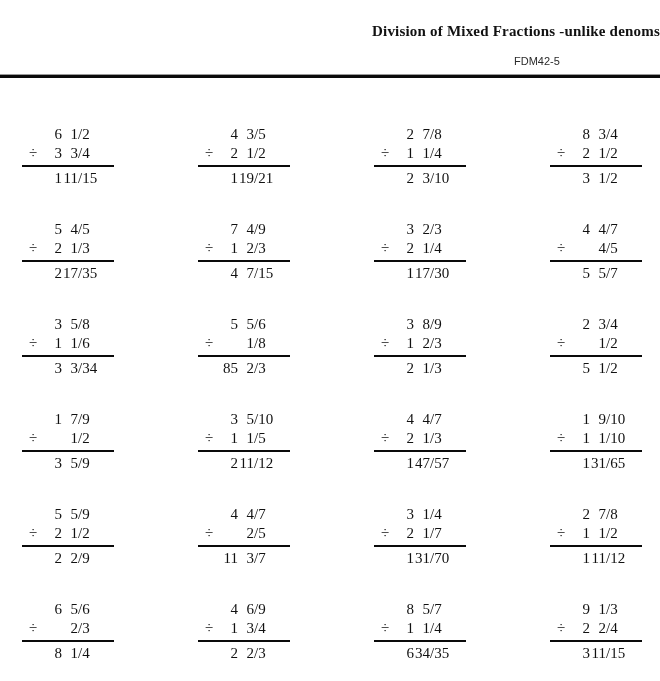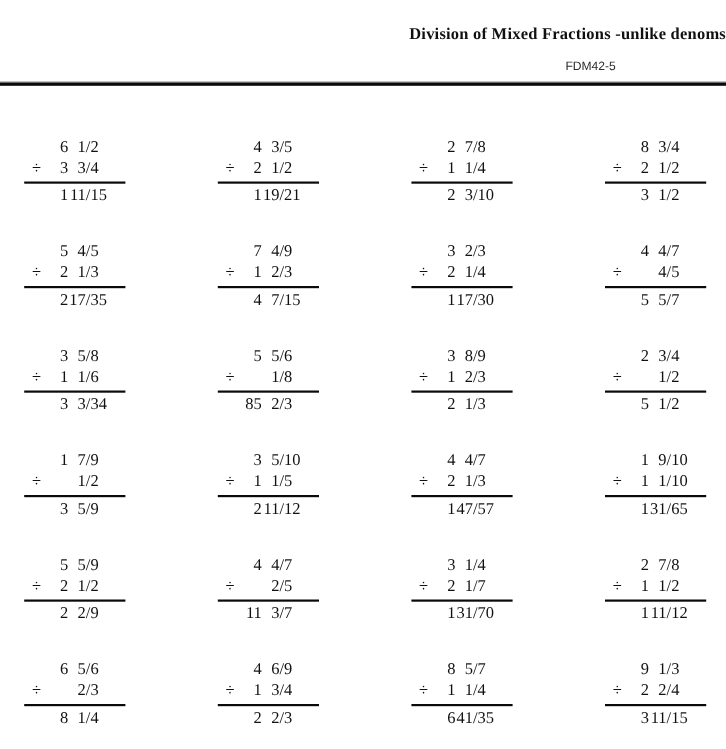--- a/index.html
+++ b/index.html
@@ -538,21 +538,21 @@
     <div class="line">
       <span class="op">÷</span>
       <span class="whole">1</span>
       <span class="num">1</span>
       <span class="den">/4</span>
     </div>
     <div class="rule"></div>
     <div class="line answer">
       <span class="op"></span>
       <span class="whole">6</span>
-      <span class="num">41</span>
+      <span class="num">34</span>
       <span class="den">/35</span>
     </div>
   </div>
 
   <div class="problem">
     <div class="line">
       <span class="op"></span>
       <span class="whole">9</span>
       <span class="num">1</span>
       <span class="den">/3</span>

